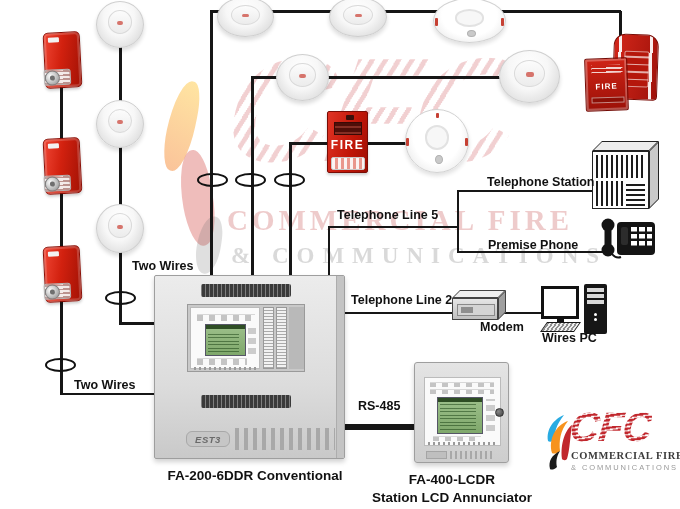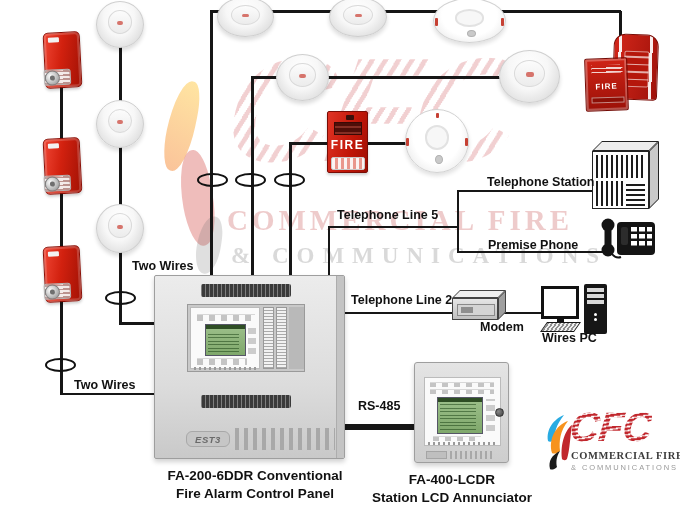--- a/index.html
+++ b/index.html
@@ -353,21 +353,20 @@
   <div class="lbl" style="left:337px;top:208px;">Telephone Line 5</div>
   <div class="lbl" style="left:351px;top:293px;">Telephone Line 2</div>
   <div class="lbl" style="left:487px;top:175px;">Telephone Station</div>
   <div class="lbl" style="left:488px;top:238px;text-align:center;">Premise Phone</div>
   <div class="lbl" style="left:448px;top:320px;padding-left:32px;">Modem</div>
   <div class="lbl" style="left:542px;top:331px;">Wires PC</div>
   <div class="lbl" style="left:358px;top:399px;">RS-485</div>
 
   <div class="cap" style="left:155px;top:467px;">
     <span style="position:static;display:block;">FA-200-6DDR Conventional</span>
-    <span style="position:static;display:block;">Fire Alarm Control Panel</span>
   </div>
   <div class="cap" style="left:352px;top:471px;">
     <span style="position:static;display:block;">FA-400-LCDR</span>
     <span style="position:static;display:block;">Station LCD Annunciator</span>
   </div>
 
   <div class="logo">
     <svg style="left:0;top:8px;" width="32" height="58" viewBox="0 0 32 58">
       <path d="M8,28 C6,16 14,6 24,2 C16,12 14,20 15,27 C12,29 9,29 8,28 Z" fill="#29abe2"></path>
       <path d="M12,40 C8,26 16,12 28,8 C20,18 19,28 20,38 C17,41 13,41 12,40 Z" fill="#f7931e"></path>

